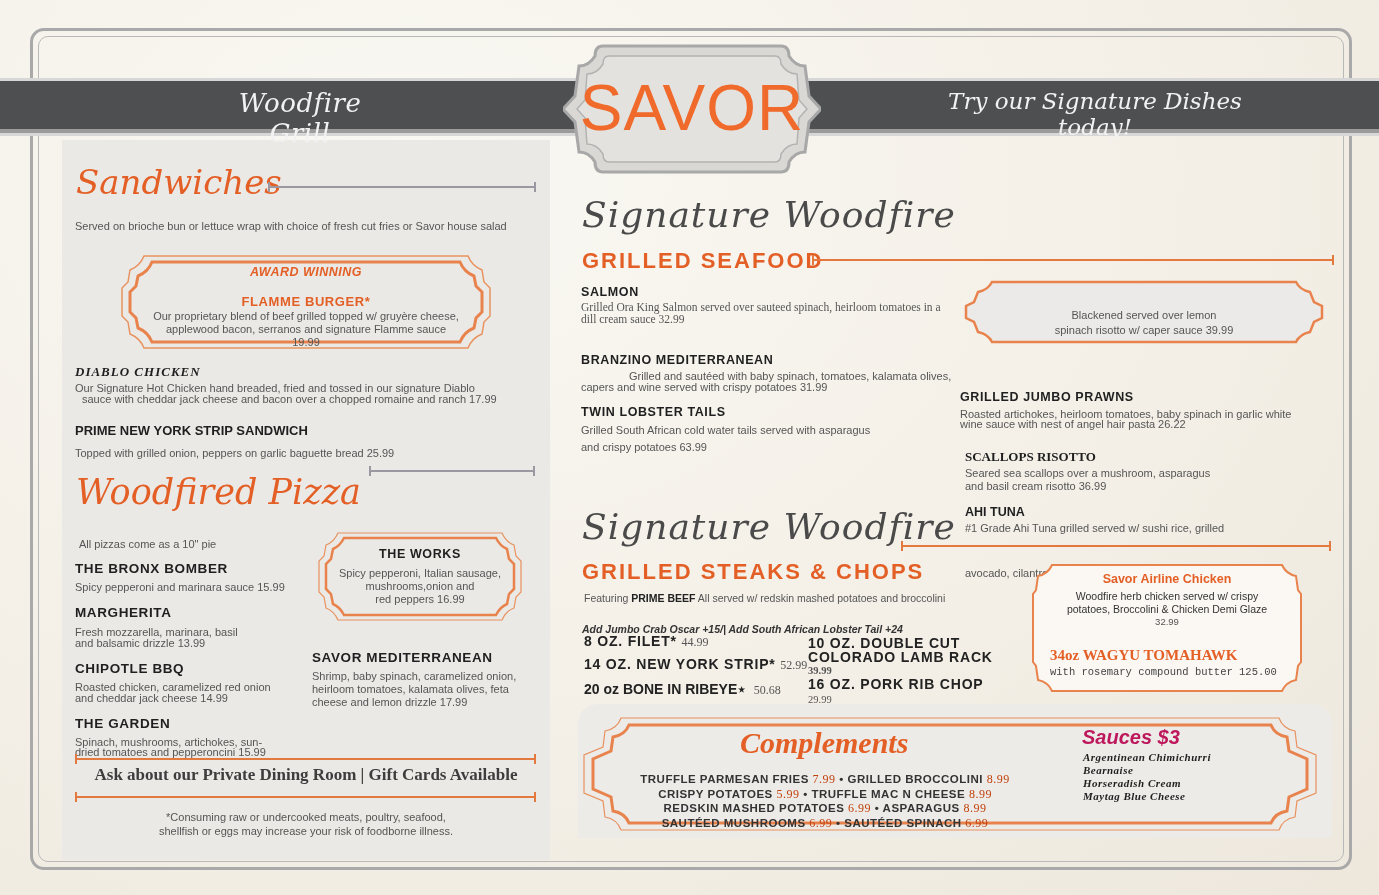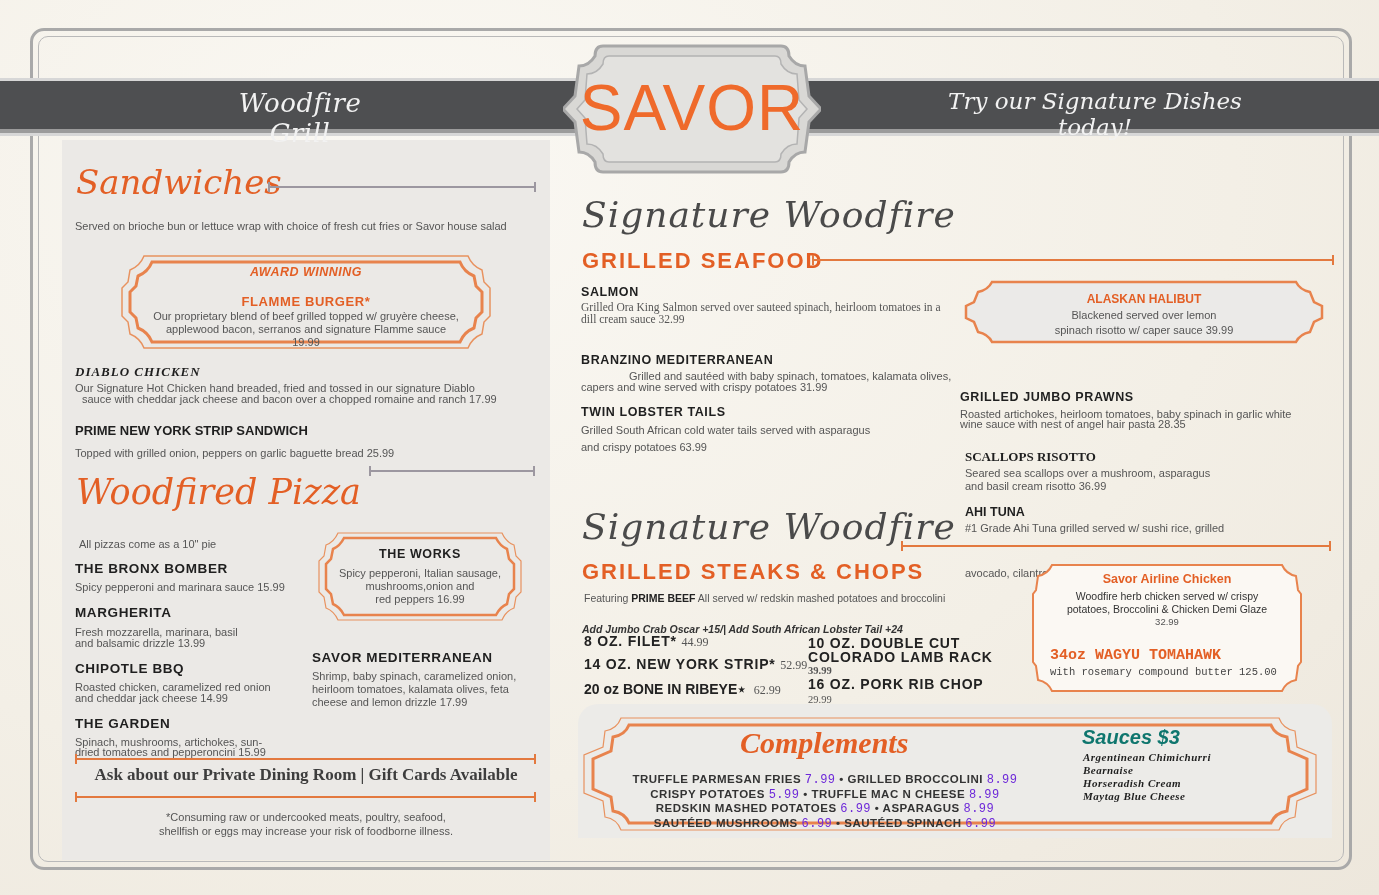--- a/index.html
+++ b/index.html
@@ -48,21 +48,21 @@
   .plaque svg { position: absolute; left: 0; top: 0; }
   .plaque .content { position: absolute; left: 0; top: 0; width: 100%; height: 100%; }
 
   .bigsec { font-family: "Liberation Sans", sans-serif; font-weight: bold; font-size: 22px; letter-spacing: 2px; color: #e35f25; }
   .sig-title { font-family: "DejaVu Serif", serif; font-style: italic; font-size: 36px; color: #4a4a4a; letter-spacing: 1px; }
 
   .steak-name { font-family: "Liberation Sans", sans-serif; font-weight: bold; font-size: 14px; color: #222; letter-spacing: 0.8px; }
   .steak-price { font-family: "Liberation Serif", serif; font-weight: normal; font-size: 12px; color: #555; letter-spacing: 0; }
 
   .comp-line { font-family: "Liberation Sans", sans-serif; font-weight: bold; font-size: 11.5px; color: #333; letter-spacing: 0.5px; line-height: 14.5px; }
-  .comp-line .p { font-family: Liberation Mono, monospace; font-weight: normal; color: #6d28d9; font-size: 12px; }
+  .comp-line .p { font-family: Liberation Serif, serif; font-weight: normal; color: #c2410c; font-size: 12px; }
   .sauce { font-family: "Liberation Serif", serif; font-weight: bold; font-style: italic; font-size: 11px; color: #1f1f1f; line-height: 13.5px; letter-spacing: 0.5px; }
 </style>
 </head>
 <body>
 
 <div class="abs frame-outer"></div>
 <div class="abs frame-inner"></div>
 
 <div class="abs left-panel"></div>
 
@@ -158,68 +158,67 @@
 
 <div class="abs item-name" style="left:581px;top:405px;font-size:12.5px;">TWIN LOBSTER TAILS</div>
 <div class="abs item-desc" style="left:581px;top:424px;">Grilled South African cold water tails served with asparagus</div>
 <div class="abs item-desc" style="left:581px;top:441px;">and crispy potatoes 63.99</div>
 
 <div class="plaque" style="left:962px;top:278px;width:364px;height:68px;">
   <svg width="364" height="68" viewBox="0 0 364 68">
     <path d="M30 4 L334 4 Q338 12 348 14 L352 24 L360 28 L360 40 L352 44 L348 54 Q338 56 334 64 L30 64 Q26 56 16 54 L12 44 L4 40 L4 28 L12 24 L16 14 Q26 12 30 4 Z" fill="#ebeae8" stroke="#e8834d" stroke-width="2.5"></path>
   </svg>
   <div class="content">
-    <div class="abs center orange-text" style="left:0;top:14px;width:364px;font-weight:bold;font-size:12px;">ALASKAN HALIBUT</div>
     <div class="abs center item-desc" style="left:0;top:31px;width:364px;">Blackened served over lemon</div>
     <div class="abs center item-desc" style="left:0;top:46px;width:364px;">spinach risotto w/ caper sauce 39.99</div>
   </div>
 </div>
 
 <div class="abs item-name" style="left:960px;top:390px;font-size:12.5px;">GRILLED JUMBO PRAWNS</div>
 <div class="abs item-desc" style="left:960px;top:408px;">Roasted artichokes, heirloom tomatoes, baby spinach in  garlic white</div>
-<div class="abs item-desc" style="left:960px;top:418px;">wine sauce with nest of angel hair pasta 28.35</div>
+<div class="abs item-desc" style="left:960px;top:418px;">wine sauce with nest of angel hair pasta 26.22</div>
 
 <div class="abs serif-name" style="left:965px;top:449px;">SCALLOPS RISOTTO</div>
 <div class="abs item-desc" style="left:965px;top:467px;">Seared sea scallops over a mushroom, asparagus</div>
 <div class="abs item-desc" style="left:965px;top:480px;">and basil cream risotto 36.99</div>
 
 <div class="abs item-name" style="left:965px;top:505px;font-size:12.5px;letter-spacing:0;">AHI TUNA</div>
 <div class="abs item-desc" style="left:965px;top:522px;">#1 Grade Ahi Tuna grilled  served w/ sushi rice, grilled</div>
 <div class="abs item-desc" style="left:965px;top:535px;margin-top:32px;">avocado, cilantro sauce. 34.99</div>
 
 <div class="abs sig-title" style="left:582px;top:506px;">Signature Woodfire</div>
 <div class="abs hr-orange" style="left:901px;top:545px;width:430px;"></div>
 <div class="abs bigsec" style="left:582px;top:559px;">GRILLED STEAKS &amp; CHOPS</div>
 <div class="abs item-desc" style="left:584px;top:592px;font-size:10.5px;"><span>Featuring </span><b style="color:#222;">PRIME BEEF</b><span> All served w/ redskin mashed potatoes and broccolini</span></div>
 <div class="abs" style="left:582px;top:623px;font-family:'Liberation Sans',sans-serif;font-weight:bold;font-style:italic;font-size:10.5px;color:#333;">Add Jumbo Crab Oscar +15/| Add South African Lobster Tail +24</div>
 
 <div class="abs steak-name" style="left:584px;top:633px;"><span>8 OZ. FILET*</span> <span class="steak-price">44.99</span></div>
 <div class="abs steak-name" style="left:584px;top:656px;"><span>14 OZ. NEW YORK STRIP*</span> <span class="steak-price">52.99</span></div>
-<div class="abs steak-name" style="left:584px;top:681px;letter-spacing:0;"><span>20 oz BONE IN RIBEYE⋆</span> &nbsp;<span class="steak-price">62.99</span></div>
+<div class="abs steak-name" style="left:584px;top:681px;letter-spacing:0;"><span>20 oz BONE IN RIBEYE⋆</span> &nbsp;<span class="steak-price">50.68</span></div>
 
 <div class="abs steak-name" style="left:808px;top:636px;line-height:14px;">
   <div>10 OZ. DOUBLE CUT</div>
   <div>COLORADO LAMB RACK</div>
   <div class="steak-price" style="font-size:10.5px;font-weight:bold;">39.99</div>
 </div>
 <div class="abs steak-name" style="left:808px;top:677px;line-height:15px;">
   <div>16 OZ. PORK RIB CHOP</div>
   <div class="steak-price" style="font-size:10.5px;">29.99</div>
 </div>
 
 <div class="plaque" style="left:1030px;top:562px;width:274px;height:132px;">
   <svg width="274" height="132" viewBox="0 0 274 132">
     <path d="M22 3 L252 3 Q256 12 266 14 L268 28 L271 32 L271 100 L268 104 L266 118 Q256 120 252 129 L22 129 Q18 120 8 118 L6 104 L3 100 L3 32 L6 28 L8 14 Q18 12 22 3 Z" fill="#fbf8f3" stroke="#e8834d" stroke-width="2"></path>
   </svg>
   <div class="content">
     <div class="abs center orange-text" style="left:0;top:10px;width:274px;font-weight:bold;font-size:12.5px;">Savor Airline Chicken</div>
     <div class="abs center item-desc" style="left:0;top:28px;width:274px;font-size:10.5px;color:#333;">Woodfire herb chicken served w/ crispy</div>
     <div class="abs center item-desc" style="left:0;top:41px;width:274px;font-size:10.5px;color:#333;">potatoes, Broccolini  &amp; Chicken Demi Glaze</div>
     <div class="abs center item-desc" style="left:0;top:54px;width:274px;font-size:9.5px;">32.99</div>
-    <div class="abs orange-text" style="left:20px;top:85px;font-family:Liberation Mono, monospace;font-weight:bold;font-size:15px;">34oz WAGYU TOMAHAWK</div>
+    <div class="abs orange-text" style="left:20px;top:85px;font-family:Liberation Serif, serif;font-weight:bold;font-size:15px;">34oz WAGYU TOMAHAWK</div>
     <div class="abs" style="left:20px;top:104px;font-family:'Liberation Mono',monospace;font-size:10.5px;color:#444;">with rosemary compound butter 125.00</div>
   </div>
 </div>
 
 <div class="abs" style="left:578px;top:704px;width:754px;height:134px;background:#ecebe8;border-radius:20px 20px 0 0;"></div>
 <div class="plaque" style="left:581px;top:715px;width:738px;height:118px;">
   <svg width="738" height="118" viewBox="0 0 738 118">
     <path d="M40 3 L698 3 Q702 14 714 16 L716 32 L735 40 L735 78 L716 86 L714 102 Q702 104 698 115 L40 115 Q36 104 24 102 L22 86 L3 78 L3 40 L22 32 L24 16 Q36 14 40 3 Z" fill="none" stroke="#e8925f" stroke-width="1.2"></path>
     <path d="M48 10 L690 10 Q694 20 706 22 L708 36 L726 44 L726 74 L708 82 L706 96 Q694 98 690 108 L48 108 Q44 98 32 96 L30 82 L12 74 L12 44 L30 36 L32 22 Q44 20 48 10 Z" fill="none" stroke="#e8834d" stroke-width="3"></path>
   </svg>
@@ -232,17 +231,17 @@
 <div class="abs comp-line center" style="left:600px;top:787px;width:450px;">
   <span>CRISPY POTATOES</span> <span class="p">5.99</span> <span>•</span> <span>TRUFFLE MAC N CHEESE</span> <span class="p">8.99</span>
 </div>
 <div class="abs comp-line center" style="left:600px;top:801px;width:450px;">
   <span>REDSKIN MASHED POTATOES</span> <span class="p">6.99</span> <span>•</span> <span>ASPARAGUS</span> <span class="p">8.99</span>
 </div>
 <div class="abs comp-line center" style="left:600px;top:816px;width:450px;">
   <span>SAUTÉED MUSHROOMS</span> <span class="p">6.99</span> <span>•</span> <span>SAUTÉED SPINACH</span> <span class="p">6.99</span>
 </div>
 
-<div class="abs" style="left:1082px;top:726px;font-family:'Liberation Sans',sans-serif;font-weight:bold;font-style:italic;font-size:20px;color:#0f766e;">Sauces $3</div>
+<div class="abs" style="left:1082px;top:726px;font-family:'Liberation Sans',sans-serif;font-weight:bold;font-style:italic;font-size:20px;color:#be185d;">Sauces $3</div>
 <div class="abs sauce" style="left:1083px;top:751px;">Argentinean Chimichurri</div>
 <div class="abs sauce" style="left:1083px;top:764px;">Bearnaise</div>
 <div class="abs sauce" style="left:1083px;top:777px;">Horseradish Cream</div>
 <div class="abs sauce" style="left:1083px;top:790px;">Maytag Blue Cheese</div>
 
 </body></html>

